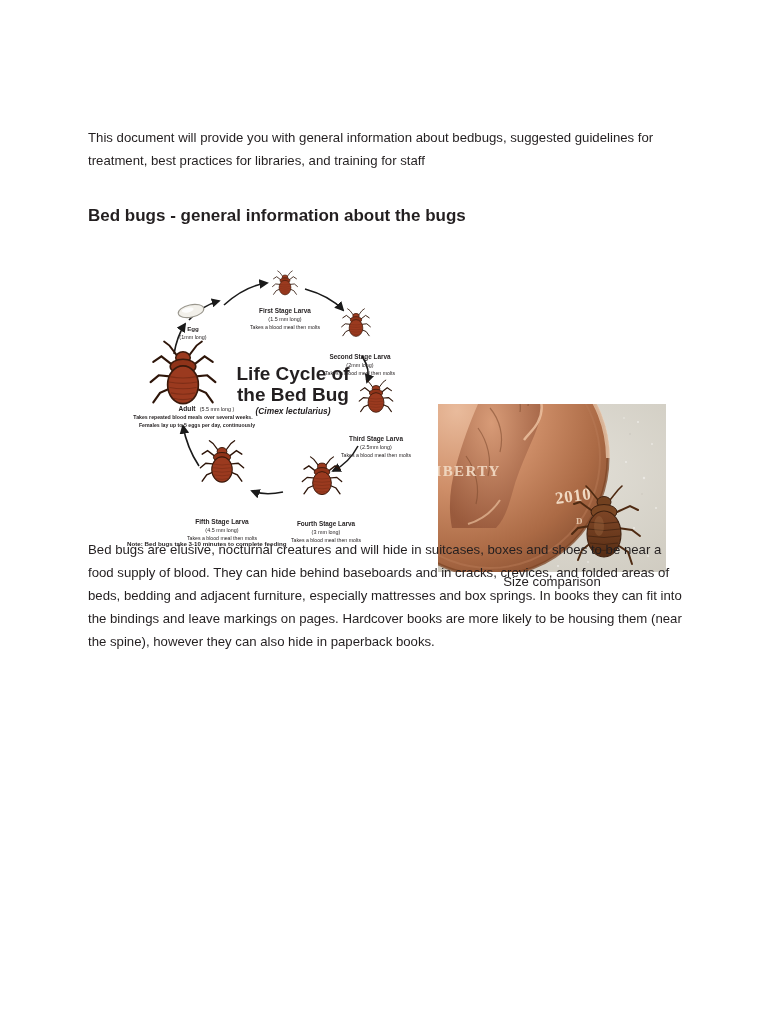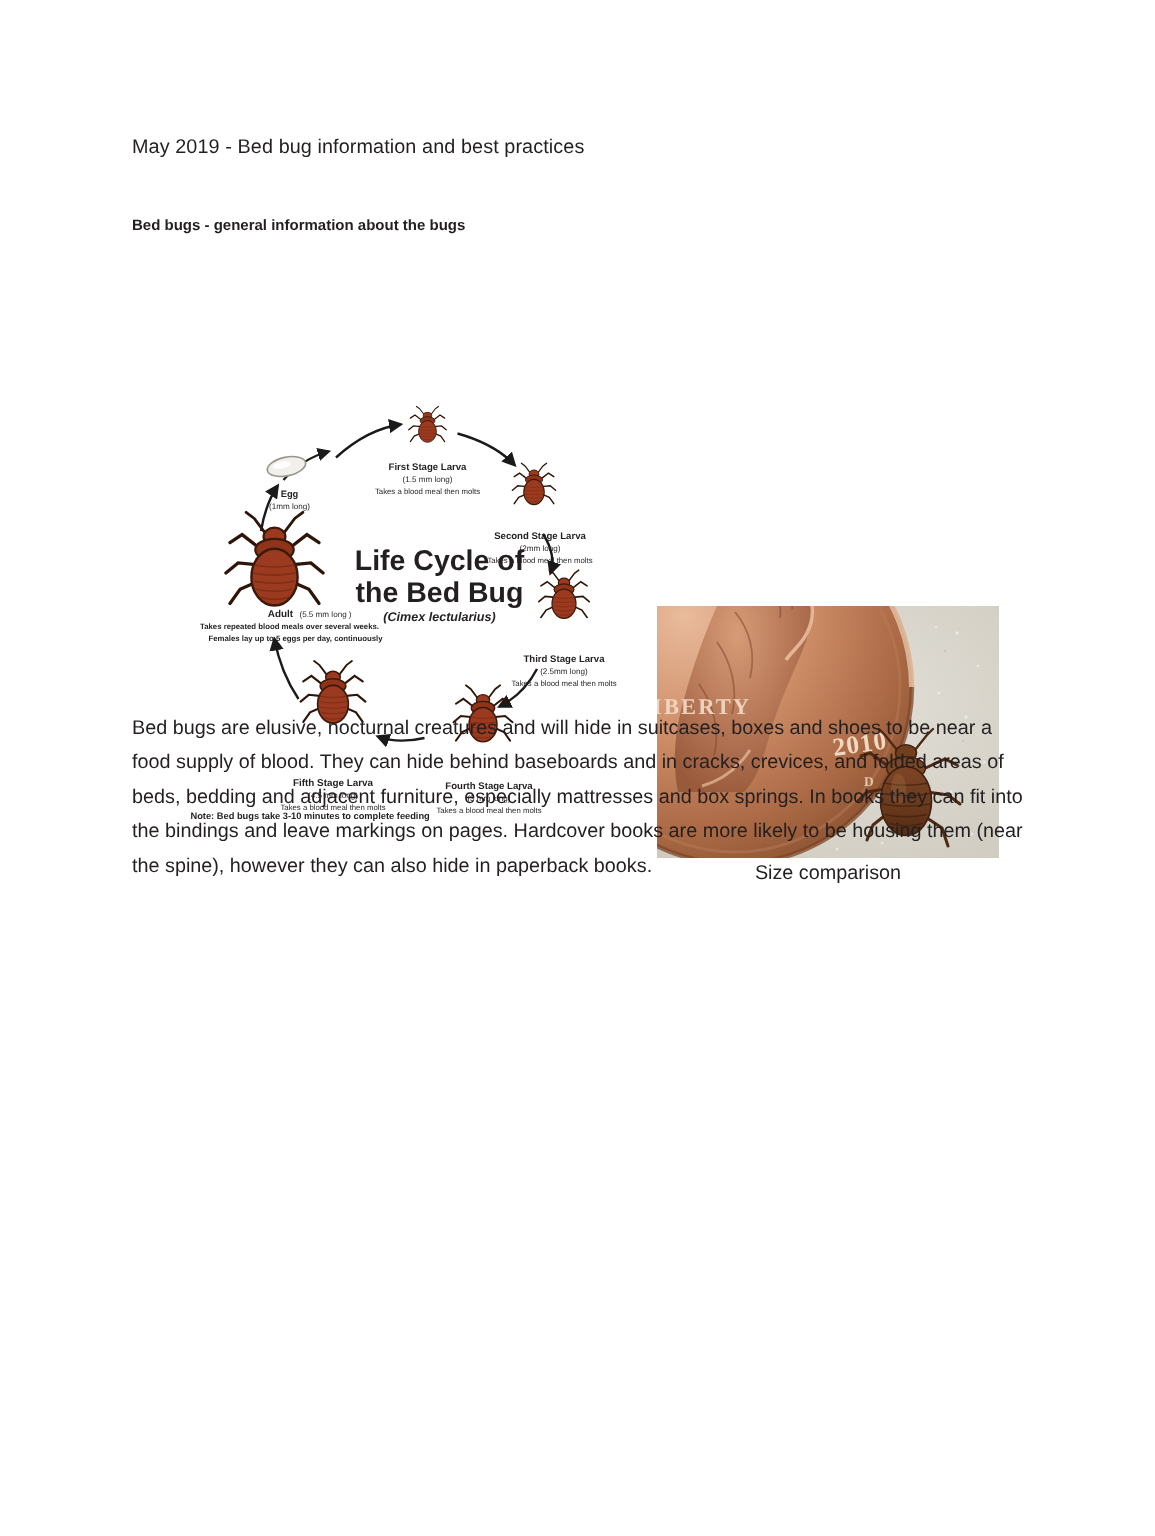--- a/index.html
+++ b/index.html
@@ -39,21 +39,21 @@
   .intro {
     margin: 0;
     padding-top: 38px;
     font-size: 13.2px;
     line-height: 23px;
     color: #231f20;
   }
   .section-heading {
     margin: 0;
     padding-top: 34px;
-    font-size: 10px;
+    font-size: 17px;
     font-weight: bold;
     line-height: 20px;
     color: #231f20;
   }
   .body-para {
     margin: 0;
     font-size: 13.2px;
     line-height: 23px;
     color: #231f20;
   }
@@ -351,22 +351,22 @@
           </g>
         </svg>
       </div>
       <figcaption class="penny-caption">Size comparison</figcaption>
     </figure>
 
   </div>
 
   <div class="content">
 
-    <p class="doc-title">May 2019 - Bed bug information and best practices</p>
-
+
+    <p class="intro">This document will provide you with general information about bedbugs, suggested guidelines for treatment, best practices for libraries, and training for staff</p>
 
     <h2 class="section-heading">Bed bugs - general information about the bugs</h2>
 
     <div class="figure-spacer"></div>
 
     <p class="body-para para-1">Bed bugs are elusive, nocturnal creatures and will hide in suitcases, boxes and shoes to be near a food supply of blood. They can hide behind baseboards and in cracks, crevices, and folded areas of beds, bedding and adjacent furniture, especially mattresses and box springs.  In books they can fit into the bindings and leave markings on pages. Hardcover books are more likely to be housing them (near the spine), however they can also hide in paperback books.</p>
 
 
   </div>
 

